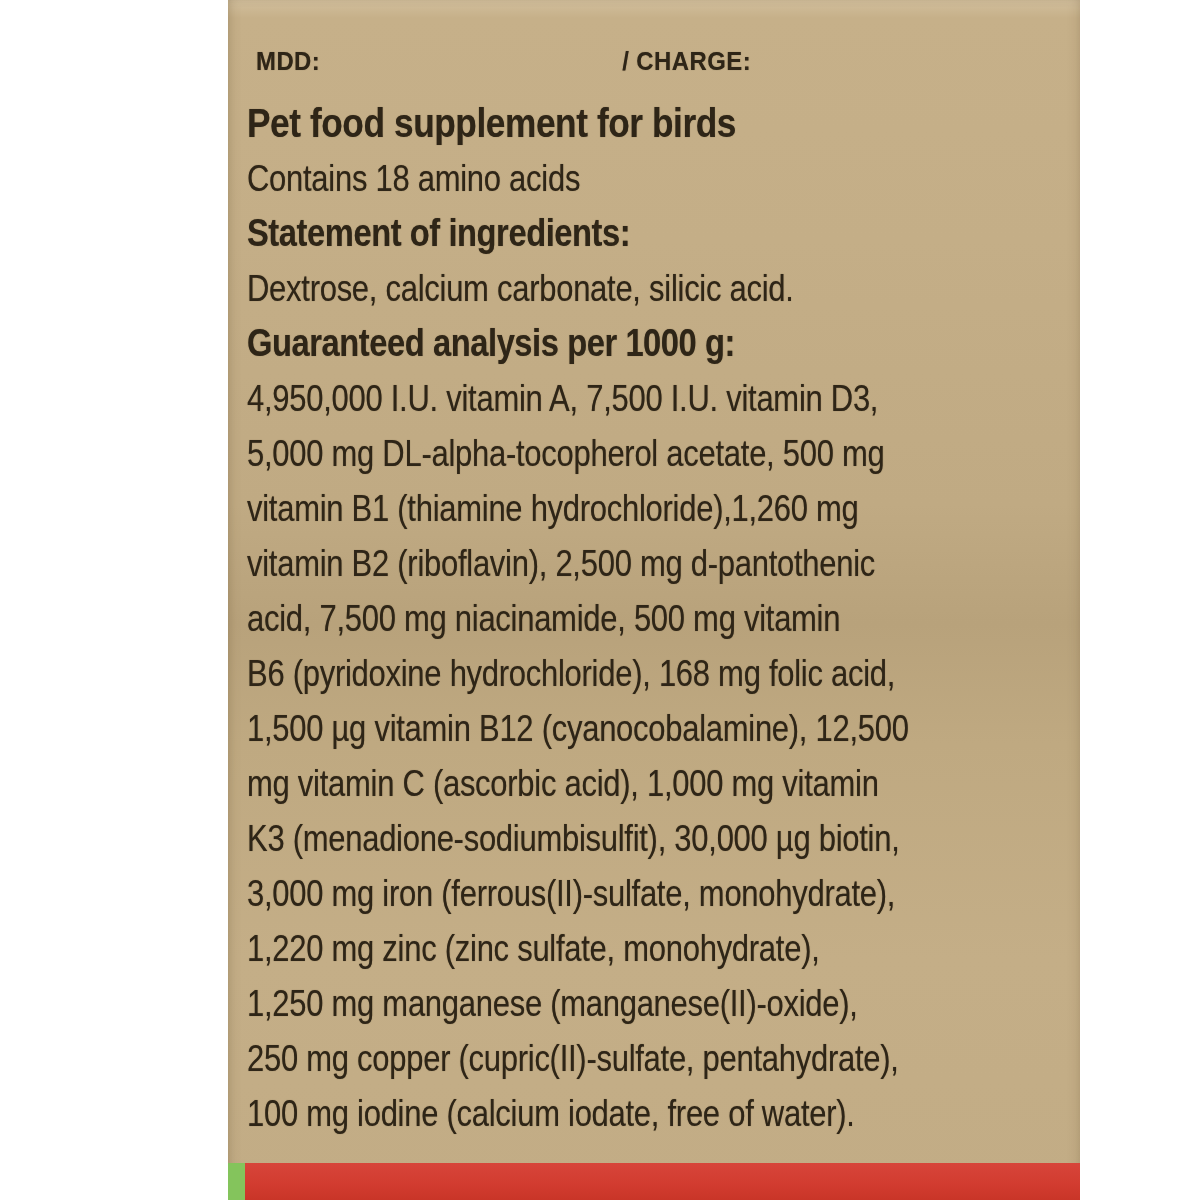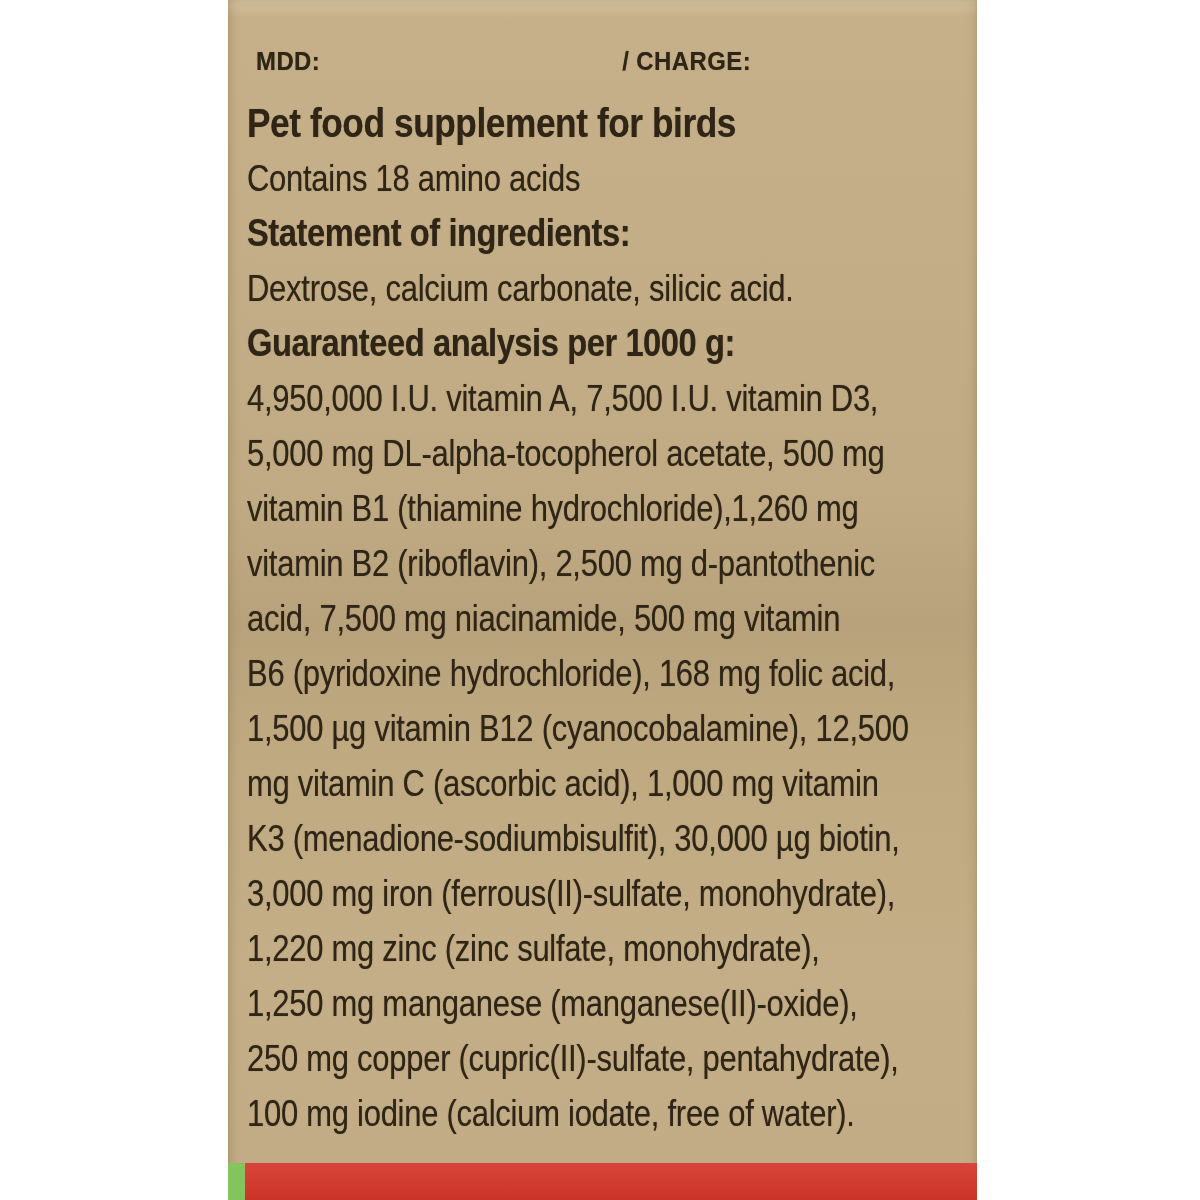--- a/index.html
+++ b/index.html
@@ -15,21 +15,21 @@
     position: relative;
     width: 1200px;
     height: 1200px;
     background: #ffffff;
   }
   
   .label {
     position: absolute;
     left: 228px;
     top: 0;
-    width: 749px;
+    width: 852px;
     height: 1200px;
     background:
       linear-gradient(180deg,
         #d2bf9d 0%, #c6b089 1.5%,
         #c4ae87 20%, #c0aa83 42%,
         #b8a27b 52%, #bfa981 62%,
         #c4ae87 80%, #c2ac85 100%);
     box-shadow: inset 6px 0 14px -8px rgba(90,70,40,.45),
                 inset -6px 0 14px -8px rgba(90,70,40,.35);
     color: #2e2517;

